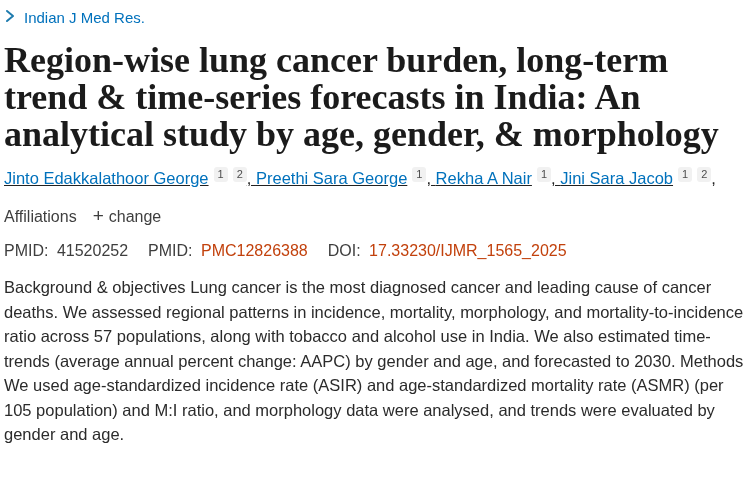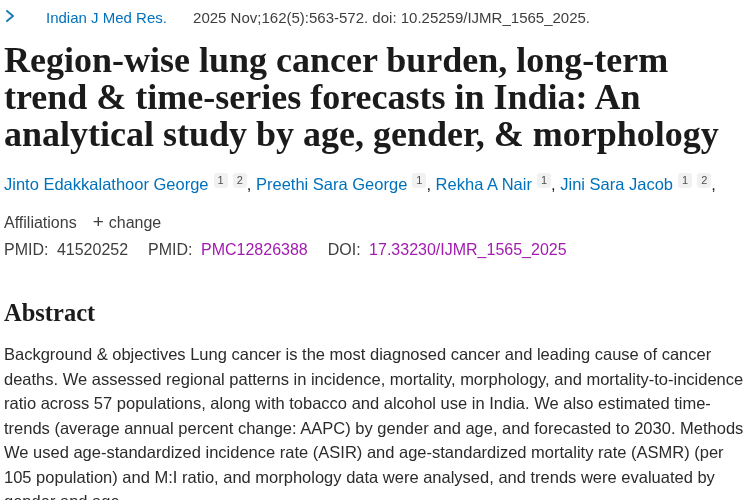--- a/index.html
+++ b/index.html
@@ -3,31 +3,30 @@
 <meta charset="utf-8">
 <style>
   * { box-sizing: border-box; margin: 0; padding: 0; }
   html, body { width: 750px; height: 500px; overflow: hidden; background: #ffffff; }
   body {
     font-family: "Liberation Sans", "DejaVu Sans", sans-serif;
     color: #212121;
     padding: 0 6px 0 4px;
   }
   a { text-decoration: none; cursor: pointer; }
-  .link { color: #a21caf; }
+  .link { color: #c2410c; }
 
   
   .citation {
     margin-top: 7px;
     font-size: 15px;
     color: #3e3e3e;
     display: flex;
     align-items: center;
     line-height: 21px;
-    gap: 22px;
   }
   .chevron-btn {
     display: inline-flex;
     align-items: center;
     margin-right: 7px;
     cursor: pointer;
   }
   .citation .journal { color: #0071bc; font-size: 15px; }
   .citation .details { color: #3e3e3e; white-space: pre; }
 
@@ -37,24 +36,25 @@
     font-family: "Liberation Serif", "DejaVu Serif", serif;
     font-weight: 700;
     font-size: 36px;
     line-height: 37px;
     color: #1b1b1b;
     max-width: 742px;
   }
 
   
   .authors {
-    margin-top: 18px;
+    margin-top: 12px;
     font-size: 16.5px;
     line-height: 27px;
     max-width: 742px;
+    text-decoration: underline;
   }
   .author-link { color: #0071bc; }
   .sup {
     display: inline-block;
     background: #f1f1f1;
     color: #4d4d4d;
     font-size: 11px;
     line-height: 15px;
     height: 15px;
     padding: 0 4px;
@@ -86,21 +86,21 @@
   .plus-icon {
     font-size: 19px;
     font-weight: 400;
     margin-right: 5px;
     position: relative;
     top: -1px;
   }
 
   
   .ids-row {
-    margin-top: 5px;
+    margin-top: 12px;
     font-size: 16px;
     line-height: 22px;
     color: #3e3e3e;
     display: flex;
     align-items: center;
   }
   .id-item { margin-right: 20px; }
   .id-label { color: #3e3e3e; margin-right: 4px; }
   .id-value-plain { color: #3e3e3e; }
 
@@ -128,21 +128,20 @@
 
   <div class="citation">
     <span class="chevron-btn">
       <span>
         <svg width="13" height="14" viewBox="0 0 13 14">
             <polyline points="3,2 9,7 3,12" fill="none" stroke="#1e7bae" stroke-width="2" stroke-linecap="round" stroke-linejoin="round"></polyline>
           </svg>
       </span>
     </span>
     <a class="journal">Indian J Med Res.</a>
-    <span class="details"> 2025 Nov;162(5):563-572. doi: 10.25259/IJMR_1565_2025.</span>
   </div>
 
   <h1 class="title">Region-wise lung cancer burden, long-term trend &amp; time-series forecasts in India: An analytical study by age, gender, &amp; morphology</h1>
 
   <div class="authors">
     <span>
       <a class="author-link">Jinto Edakkalathoor George</a><span class="sup">1</span><span class="sup">2</span><span class="sep">, </span>
     </span>
     <span>
       <a class="author-link">Preethi Sara George</a><span class="sup">1</span><span class="sep">, </span>
@@ -172,16 +171,15 @@
     <span class="id-item">
       <span class="id-label">PMID:</span>
       <a class="link">PMC12826388</a>
     </span>
     <span class="id-item">
       <span class="id-label">DOI:</span>
       <a class="link">17.33230/IJMR_1565_2025</a>
     </span>
   </div>
 
-  <h2 class="abstract-heading">Abstract</h2>
   <p class="abstract-text">Background &amp; objectives Lung cancer is the most diagnosed cancer and leading cause of cancer deaths. We assessed regional patterns in incidence, mortality, morphology, and mortality-to-incidence ratio across 57 populations, along with tobacco and alcohol use in India. We also estimated time-trends (average annual percent change: AAPC) by gender and age, and forecasted to 2030. Methods We used age-standardized incidence rate (ASIR) and age-standardized mortality rate (ASMR) (per 105 population) and M:I ratio, and morphology data were analysed, and trends were evaluated by gender and age.</p>
 
 </div>
 
 </body></html>

